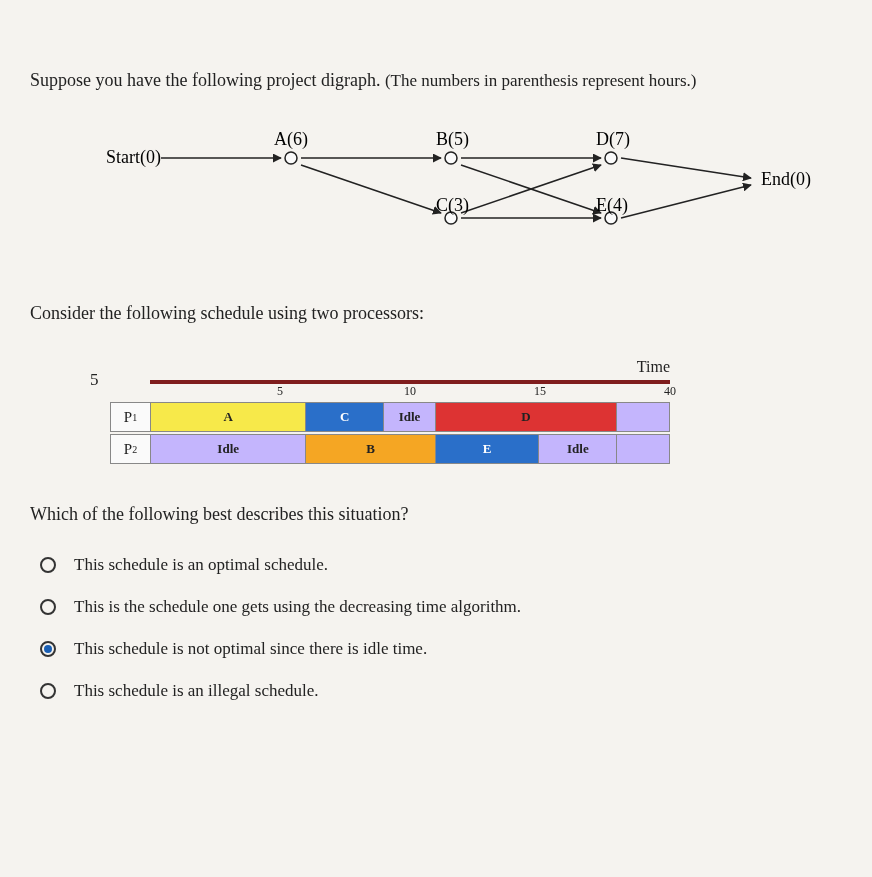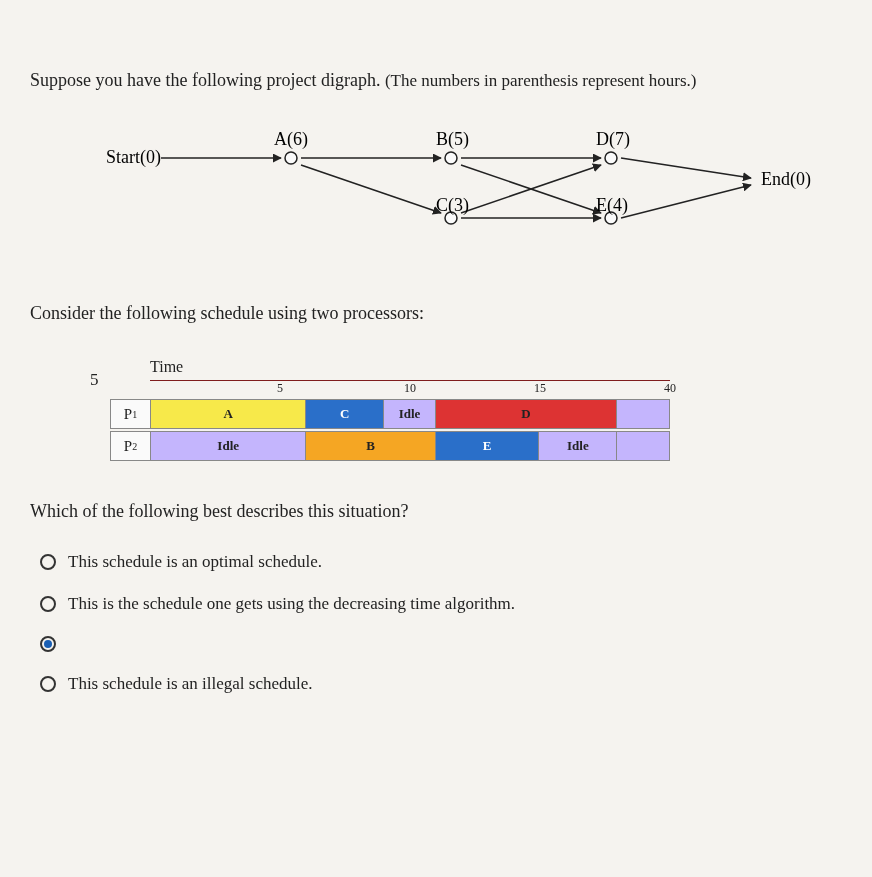--- a/index.html
+++ b/index.html
@@ -29,23 +29,23 @@
     font-size: 18px;
     margin: 30px 0 30px 0;
   }
   .schedule-wrap {
     margin: 0 40px 40px 80px;
   }
   .schedule {
     width: 560px;
   }
   .time-header {
-    text-align: left;
+    text-align: right;
     font-size: 16px;
-    border-bottom: 1px solid #7f1d1d;
+    border-bottom: 4px solid #7f1d1d;
     padding: 4px 0;
     margin-left: 40px;
   }
   .ticks {
     position: relative;
     height: 18px;
     font-size: 12px;
     margin-left: 40px;
   }
   .tick { position: absolute; transform: translateX(-50%); }
@@ -85,21 +85,21 @@
   .orange { background: #f5a623; }
   .white { background: #c4b5fd; }
   .question {
     font-size: 18px;
     margin: 40px 0 30px 0;
   }
   .options { margin-left: 10px; }
   .option {
     display: flex;
     align-items: center;
-    gap: 12px;
+    gap: 18px;
     margin: 22px 0;
     font-size: 17px;
     cursor: pointer;
   }
   .radio {
     width: 16px;
     height: 16px;
     border: 2px solid #333;
     border-radius: 50%;
     flex: 0 0 16px;
@@ -213,18 +213,19 @@
     <div class="option">
       <span class="radio"></span>
       <span>This schedule is an optimal schedule.</span>
     </div>
     <div class="option">
       <span class="radio"></span>
       <span>This is the schedule one gets using the decreasing time algorithm.</span>
     </div>
     <div class="option">
       <span class="radio selected"></span>
+      <span>This schedule is not optimal since there is idle time.</span>
     </div>
     <div class="option">
       <span class="radio"></span>
       <span>This schedule is an illegal schedule.</span>
     </div>
   </div>
 
 </body></html>

